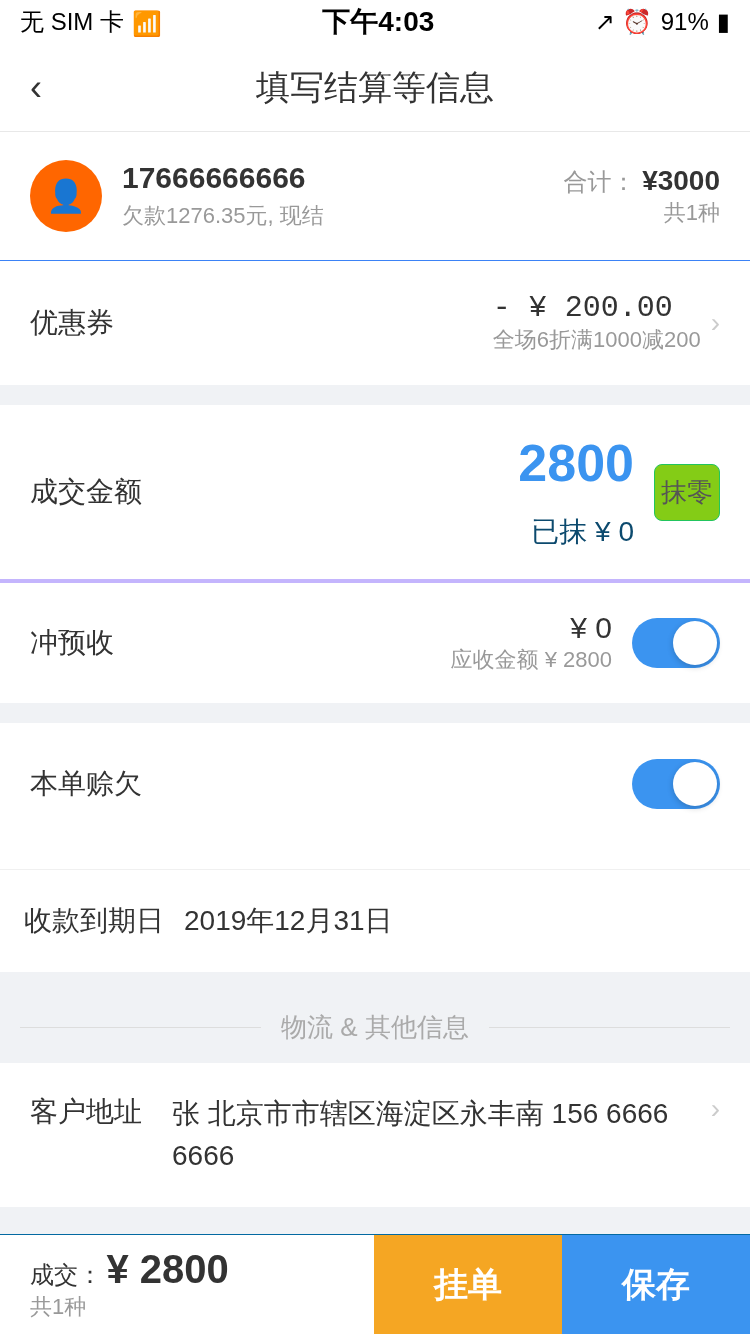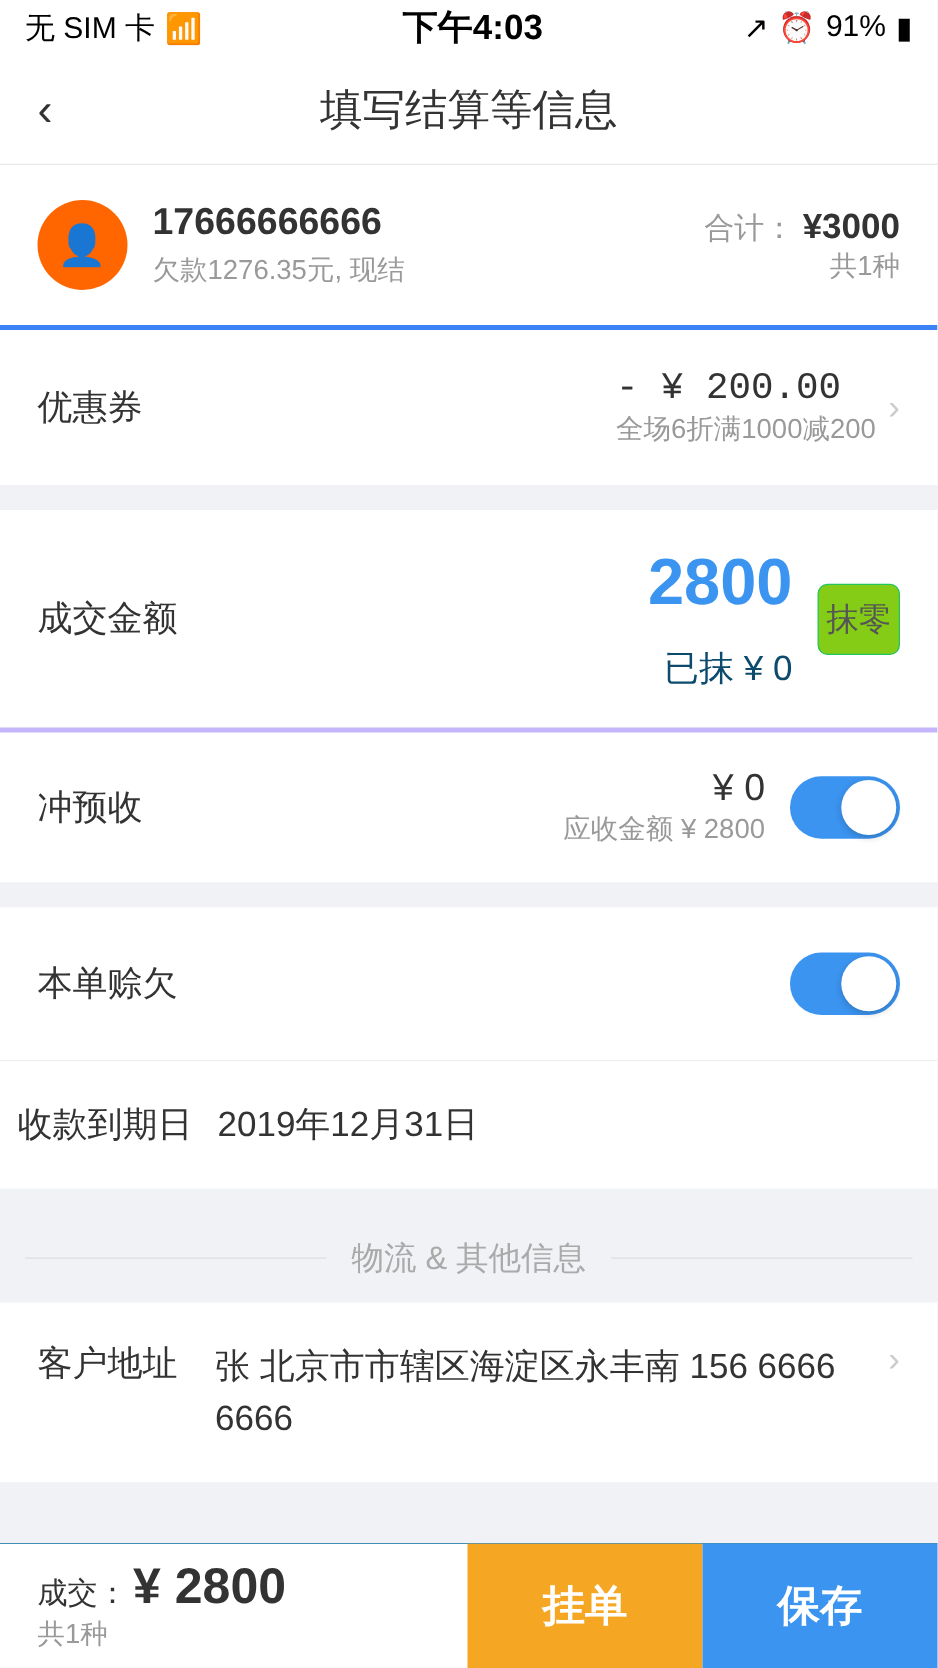--- a/index.html
+++ b/index.html
@@ -91,21 +91,21 @@
     .total-value { font-size: 28px; font-weight: 600; color: #333; }
     .total-count { font-size: 22px; color: #999; }
 
     
     .coupon-row {
       background: #fff;
       display: flex;
       align-items: center;
       justify-content: space-between;
       padding: 30px 30px;
-      border-top: 4px solid #3b82f6;
+      border-top: 1px solid #3b82f6;
     }
     .coupon-label { font-size: 28px; color: #333; }
     .coupon-right { display: flex; align-items: center; gap: 10px; }
     .coupon-discount { font-size: 30px; color: #333; font-weight: 500; font-family: Liberation Mono, monospace; }
     .coupon-desc { font-size: 22px; color: #999; text-align: right; }
     .coupon-arrow { font-size: 28px; color: #ccc; }
 
     
     .deal-row {
       background: #fff;
@@ -172,22 +172,23 @@
       justify-content: space-between;
       padding: 36px 30px;
     }
     .credit-label { font-size: 28px; color: #333; }
 
     
     .duedate-row {
       background: #fff;
       display: flex;
       align-items: center;
-      padding: 32px 14px;
+      padding: 32px 24px;
       border-top: 1px solid #f0f0f0;
+      margin-top: 24px;
     }
     .duedate-label { font-size: 28px; color: #333; margin-right: 20px; }
     .duedate-value { font-size: 28px; color: #333; }
 
     
     .divider-section {
       background: #f0f2f5;
       display: flex;
       align-items: center;
       justify-content: center;

